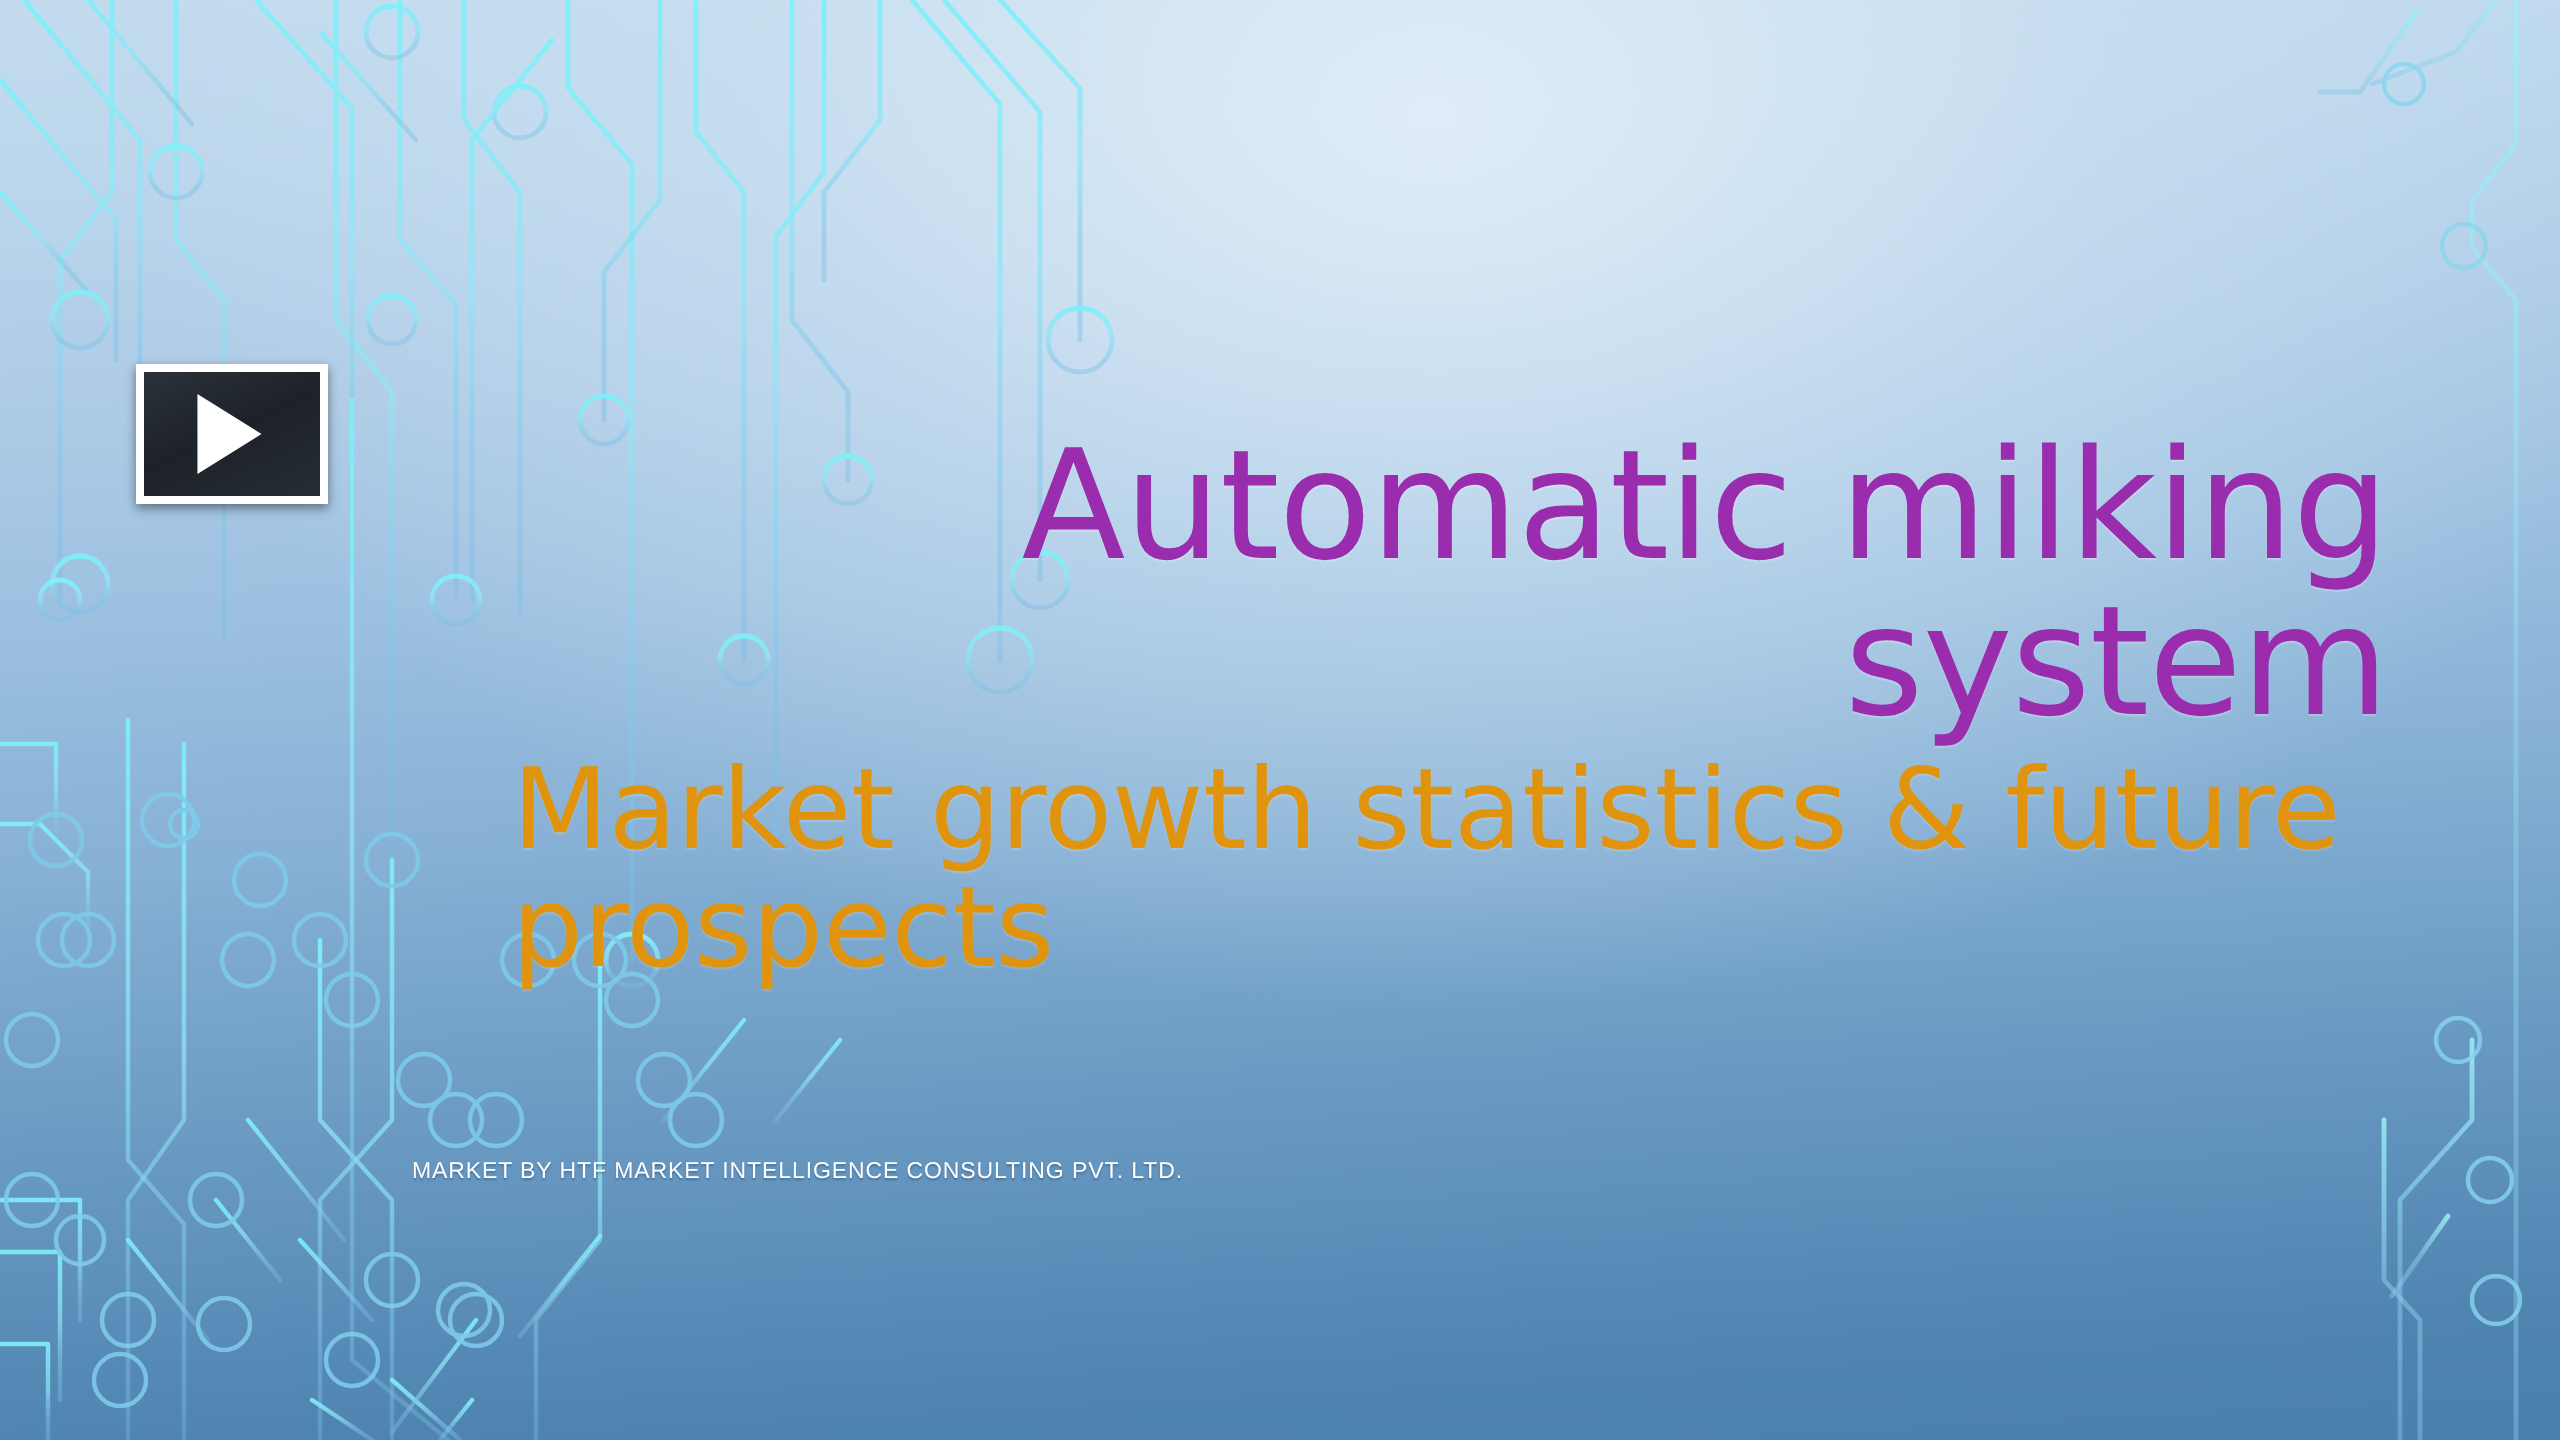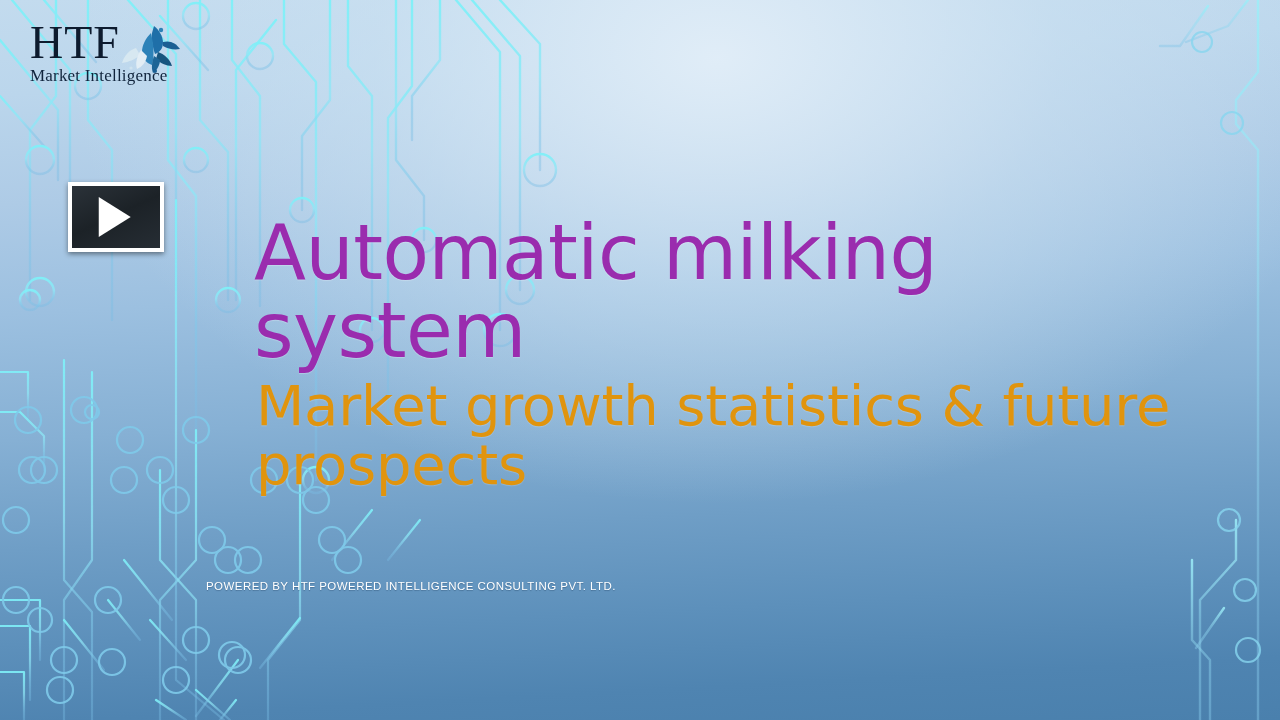--- a/index.html
+++ b/index.html
@@ -112,20 +112,21 @@
   }
   .slide-title {
     margin: 0;
     font-family: "DejaVu Sans", sans-serif;
     font-weight: 400;
     font-size: 76px;
     line-height: 1.02;
     color: #9a2cae;
     letter-spacing: -0.5px;
     text-shadow: 0 1px 1px rgba(255,255,255,0.25);
+    text-align: right;
   }
   .slide-subtitle {
     margin: 8px 0 0 2px;
     font-family: "DejaVu Sans", sans-serif;
     font-weight: 400;
     font-size: 56px;
     line-height: 1.05;
     color: #e0940e;
     letter-spacing: -0.2px;
     text-shadow: 0 1px 1px rgba(255,255,255,0.18);
@@ -319,43 +320,27 @@
     </g>
     <g stroke="#88d6ef" fill="none" stroke-width="2.2" opacity="0.8">
       <circle cx="1202" cy="42" r="10"></circle>
       <circle cx="1232" cy="123" r="11"></circle>
       <circle cx="1229" cy="520" r="11"></circle>
       <circle cx="1245" cy="590" r="11"></circle>
       <circle cx="1248" cy="650" r="12"></circle>
     </g>
   </svg>
 
-  <div class="logo">
-    <div class="logo-htf">HTF</div>
-    <div class="logo-tagline">Market Intelligence</div>
-    <svg class="logo-mark" viewBox="0 0 66 54" aria-hidden="true">
-      <path d="M36 2 C41 6, 45 12, 45 19 C45 24, 42 28, 37 30 C35 24, 33 16, 34 9 Z" fill="#1f6fa8"></path>
-      <path d="M45 18 C52 16, 58 19, 62 25 C56 26, 50 25, 45 22 Z" fill="#1b5f93"></path>
-      <path d="M33 9 C28 14, 24 21, 24 28 C24 34, 28 39, 34 41 C36 34, 36 23, 34 14 Z" fill="#2d82b8"></path>
-      <path d="M18 24 C11 26, 6 32, 4 39 C11 38, 18 35, 22 31 Z" fill="#d7e8f1"></path>
-      <path d="M23 26 C19 32, 17 39, 19 45 C24 43, 28 38, 29 32 Z" fill="#e3eef5"></path>
-      <path d="M40 28 C46 30, 52 35, 54 42 C48 42, 42 39, 38 35 Z" fill="#17567f"></path>
-      <path d="M36 32 C34 38, 33 44, 35 49 C39 46, 42 41, 42 36 Z" fill="#1d6596"></path>
-      <circle cx="43" cy="6" r="2.2" fill="#2d82b8"></circle>
-      <circle cx="37" cy="47" r="2" fill="#1b5f93"></circle>
-      <circle cx="13" cy="44" r="1.6" fill="#cfe3ef"></circle>
-    </svg>
-  </div>
 
   <div class="video-box">
     <div class="video-inner">
       <div class="play-triangle"></div>
     </div>
   </div>
 
   <div class="title-block">
     <h1 class="slide-title">Automatic milking system</h1>
     <h2 class="slide-subtitle">Market growth statistics &amp; future prospects</h2>
   </div>
 
-  <div class="footer">POWERED BY HTF POWERED INTELLIGENCE CONSULTING  PVT. LTD.</div>
+  <div class="footer">MARKET BY HTF MARKET INTELLIGENCE CONSULTING  PVT. LTD.</div>
 
 </div>
 
 </body></html>

